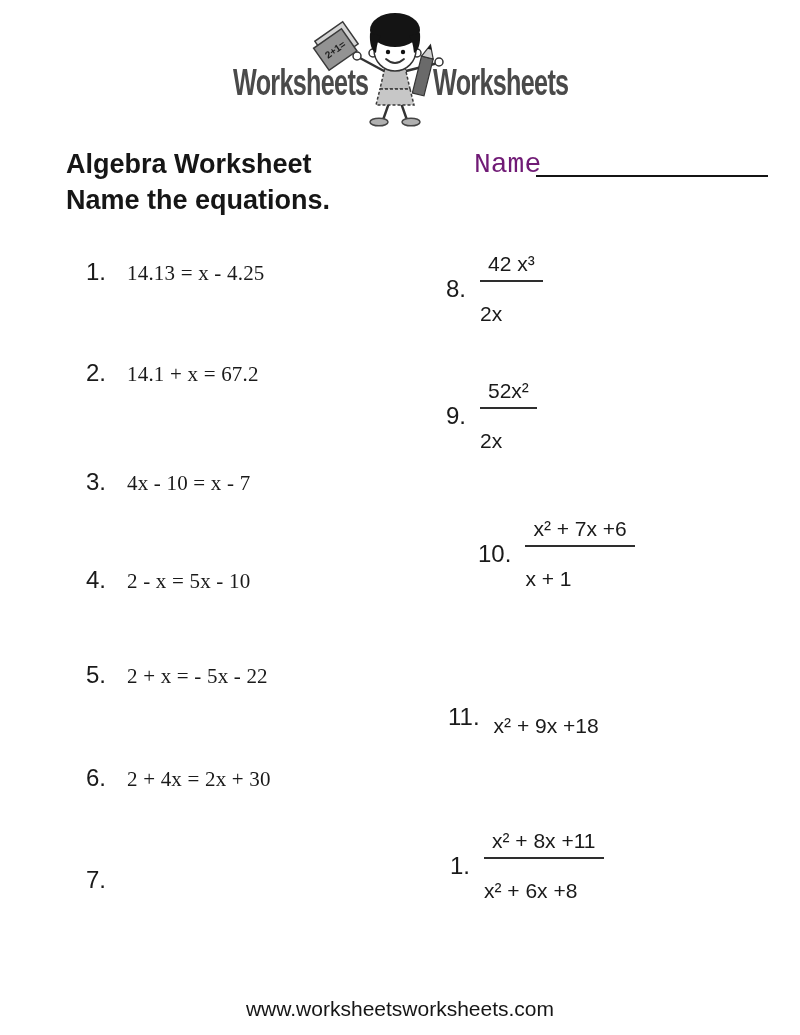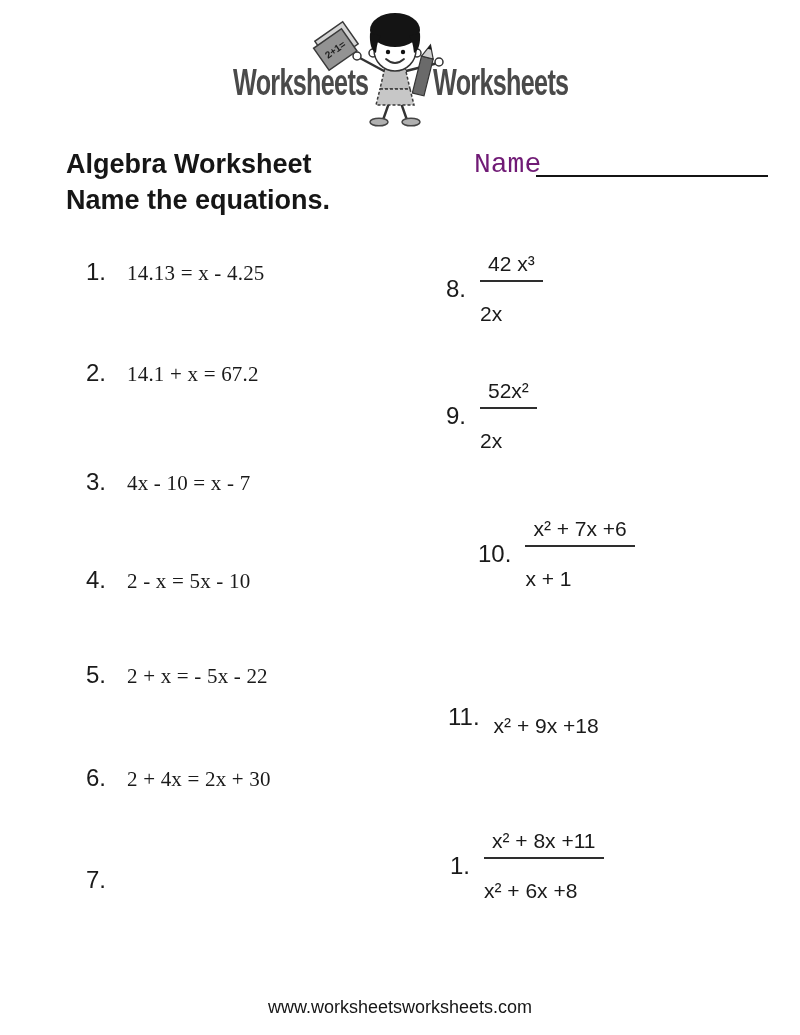--- a/index.html
+++ b/index.html
@@ -31,21 +31,21 @@
   .prob-l .pnum { font-size: 24px; width: 41px; flex: 0 0 41px; }
   .prob-l .peq  { font-size: 21px; letter-spacing: 0.2px; font-family: Liberation Serif, serif; }
 
   
   .prob-r { position: absolute; display: flex; align-items: center; white-space: nowrap; }
   .prob-r .pnum { font-size: 24px; margin-right: 14px; }
   .fraction { display: inline-block; text-align: left; font-size: 21px; }
   .numer { display: block; padding: 0 8px 2px; border-bottom: 2px solid #2e2e2e; line-height: 28px; }
   .denom { display: block; padding-top: 19px; line-height: 26px; }
 
-  .footer { position: absolute; left: 0; right: 0; top: 997px; text-align: center; font-size: 18px; color: #161616; }
+  .footer { position: absolute; left: 0; right: 0; top: 997px; text-align: center; font-size: 21px; color: #161616; }
 </style>
 </head>
 <body>
 
 <div class="page">
 
   <div class="logo-text lt-left">Worksheets</div>
   <div class="logo-text lt-right">Worksheets</div>
 
   <svg class="logo-svg" viewBox="0 0 200 125" aria-hidden="true">

